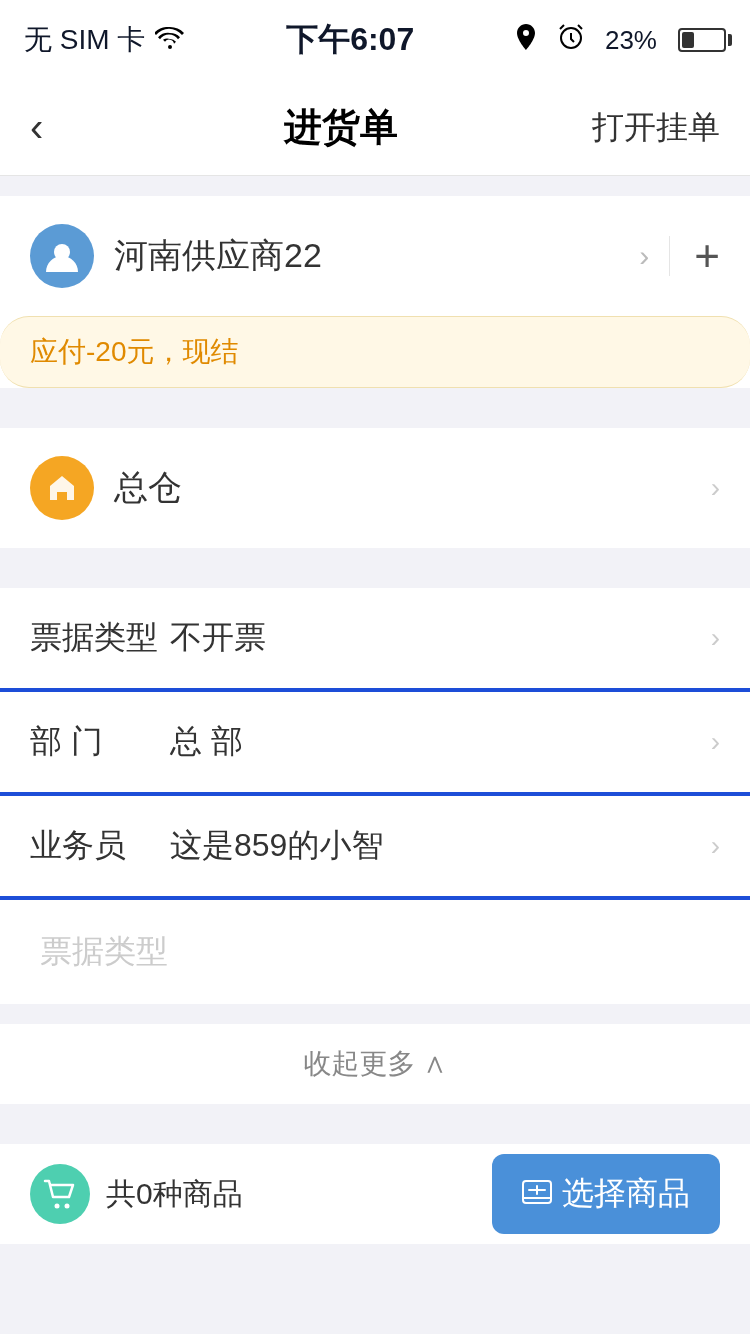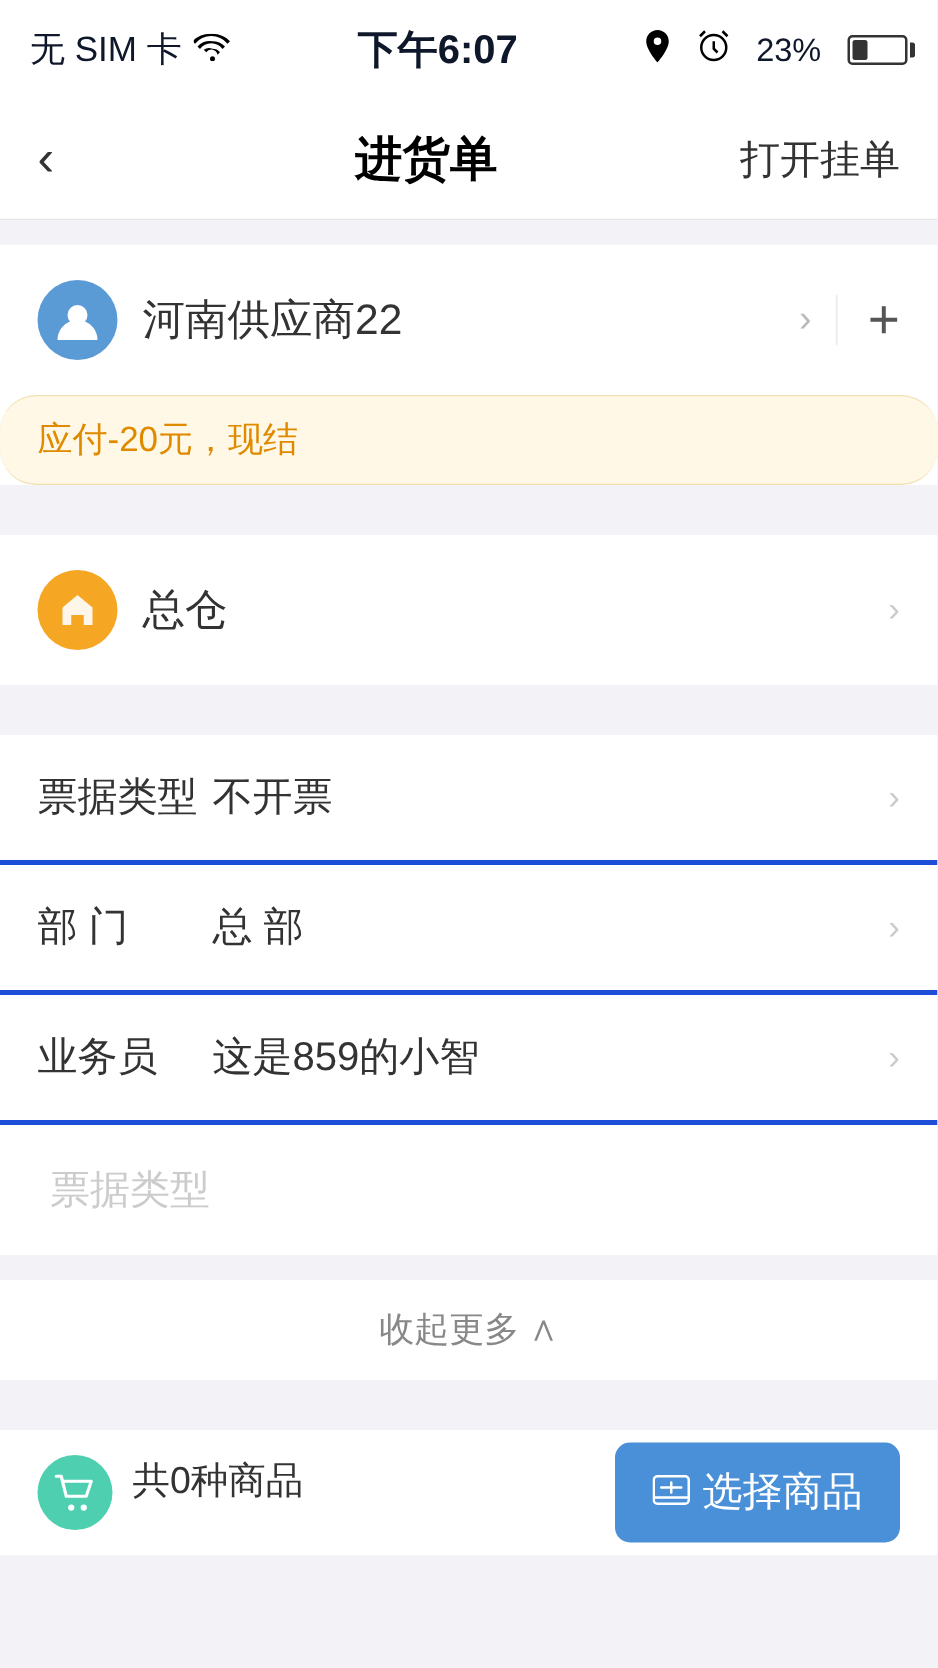--- a/index.html
+++ b/index.html
@@ -374,21 +374,21 @@
 
 </div>
 
 <div class="collapse-row">
   <span class="collapse-text">收起更多 ∧</span>
 </div>
 
 <div class="section-divider"></div>
 
 <div class="bottom-bar">
-  <div style="display:flex;">
+  <div style="display:flex;align-items:center;">
     <div class="product-count-icon">
       <svg width="34" height="30" viewBox="0 0 34 30" fill="none">
         <path d="M2 2h4l4 16h16l4-12H8" stroke="#fff" stroke-width="2.5" fill="none" stroke-linecap="round" stroke-linejoin="round"></path>
         <circle cx="14" cy="27" r="2.5" fill="#fff"></circle>
         <circle cx="24" cy="27" r="2.5" fill="#fff"></circle>
       </svg>
     </div>
     <span class="product-count-text">共0种商品</span>
   </div>
   <div class="select-product-btn">

